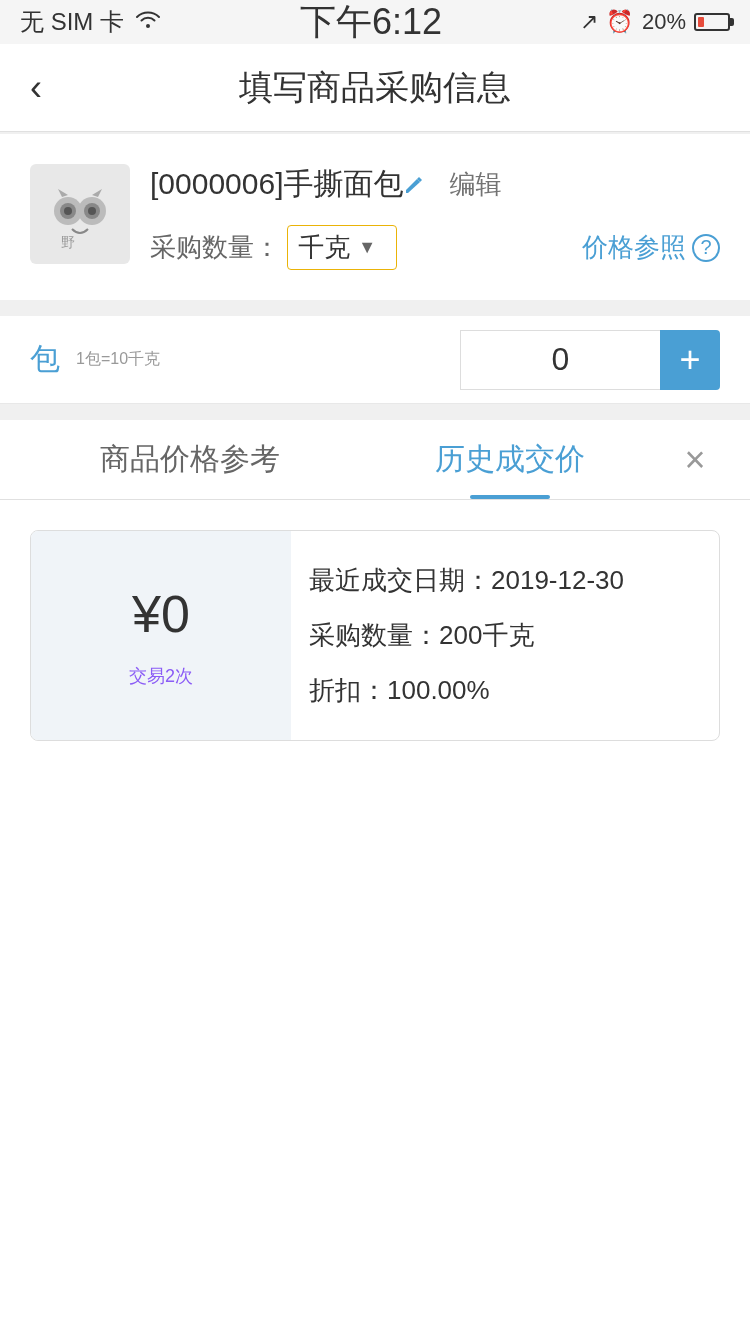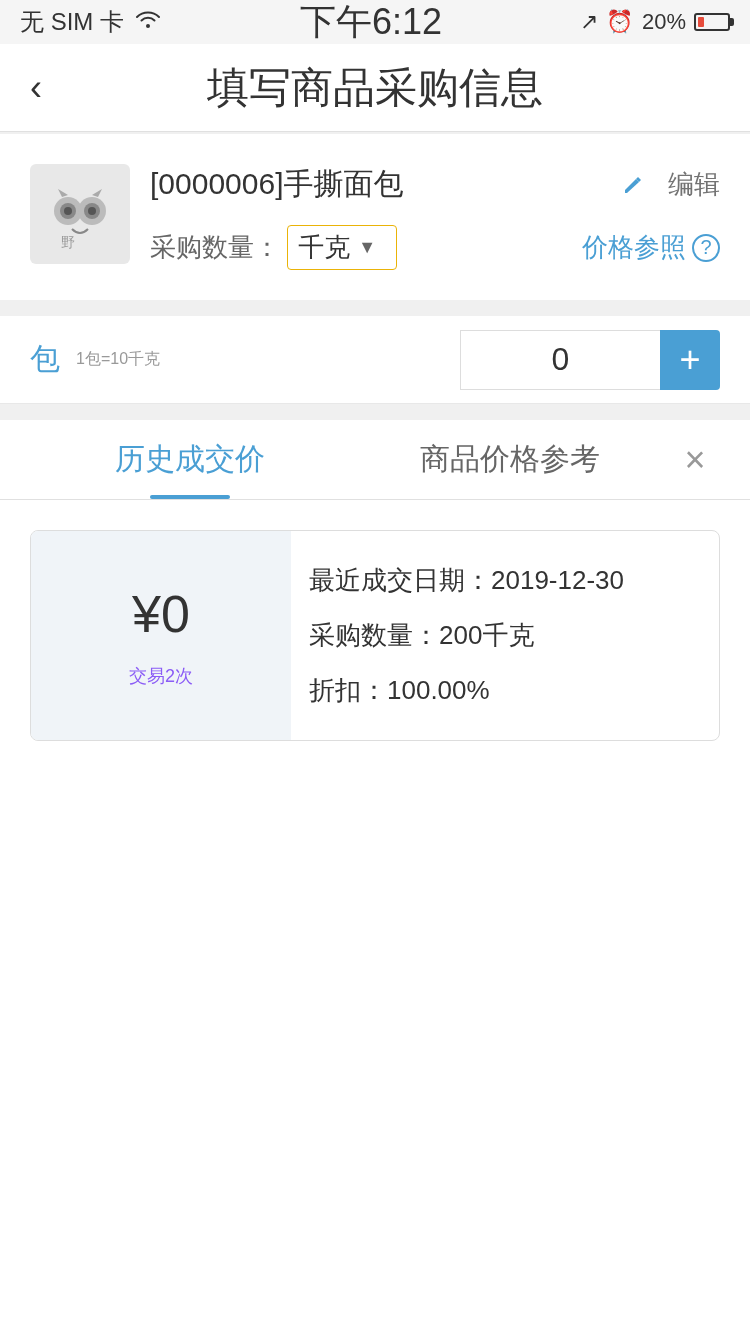--- a/index.html
+++ b/index.html
@@ -85,21 +85,21 @@
     .nav-back {
       font-size: 36px;
       color: #333;
       cursor: pointer;
       padding-right: 20px;
     }
     .nav-title {
       position: absolute;
       left: 50%;
       transform: translateX(-50%);
-      font-size: 42px;
+      font-size: 34px;
       font-weight: 500;
       color: #333;
     }
 
     
     .product-section {
       background: #fff;
       padding: 30px;
       margin-top: 2px;
     }
@@ -116,21 +116,20 @@
       display: flex;
       align-items: center;
       justify-content: center;
       flex-shrink: 0;
     }
     .product-details {
       flex: 1;
     }
     .product-title-row {
       display: flex;
-      justify-content: space-between;
       align-items: center;
       margin-bottom: 20px;
     }
     .product-name {
       font-size: 30px;
       font-weight: 500;
       color: #333;
     }
     .edit-link {
       color: #737373;
@@ -442,26 +441,26 @@
   <div class="quantity-right">
     <input class="quantity-input" type="text" value="0" style="">
     <button class="quantity-plus">
       <span>+</span>
     </button>
   </div>
 </div>
 
 <div class="tab-section">
   <div class="tab-bar">
+    <div class="tab-item inactive">
+      <span class="tab-item-label">商品价格参考</span>
+    </div>
     <div class="tab-item active">
       <span class="tab-item-label">历史成交价</span>
       <div class="tab-underline"></div>
-    </div>
-    <div class="tab-item inactive">
-      <span class="tab-item-label">商品价格参考</span>
     </div>
     <span class="tab-close">×</span>
   </div>
 
   <div class="card-container">
     <div class="price-card">
       <div class="price-card-left">
         <div class="price-amount">
           <span>¥</span><span>0</span>
         </div>

